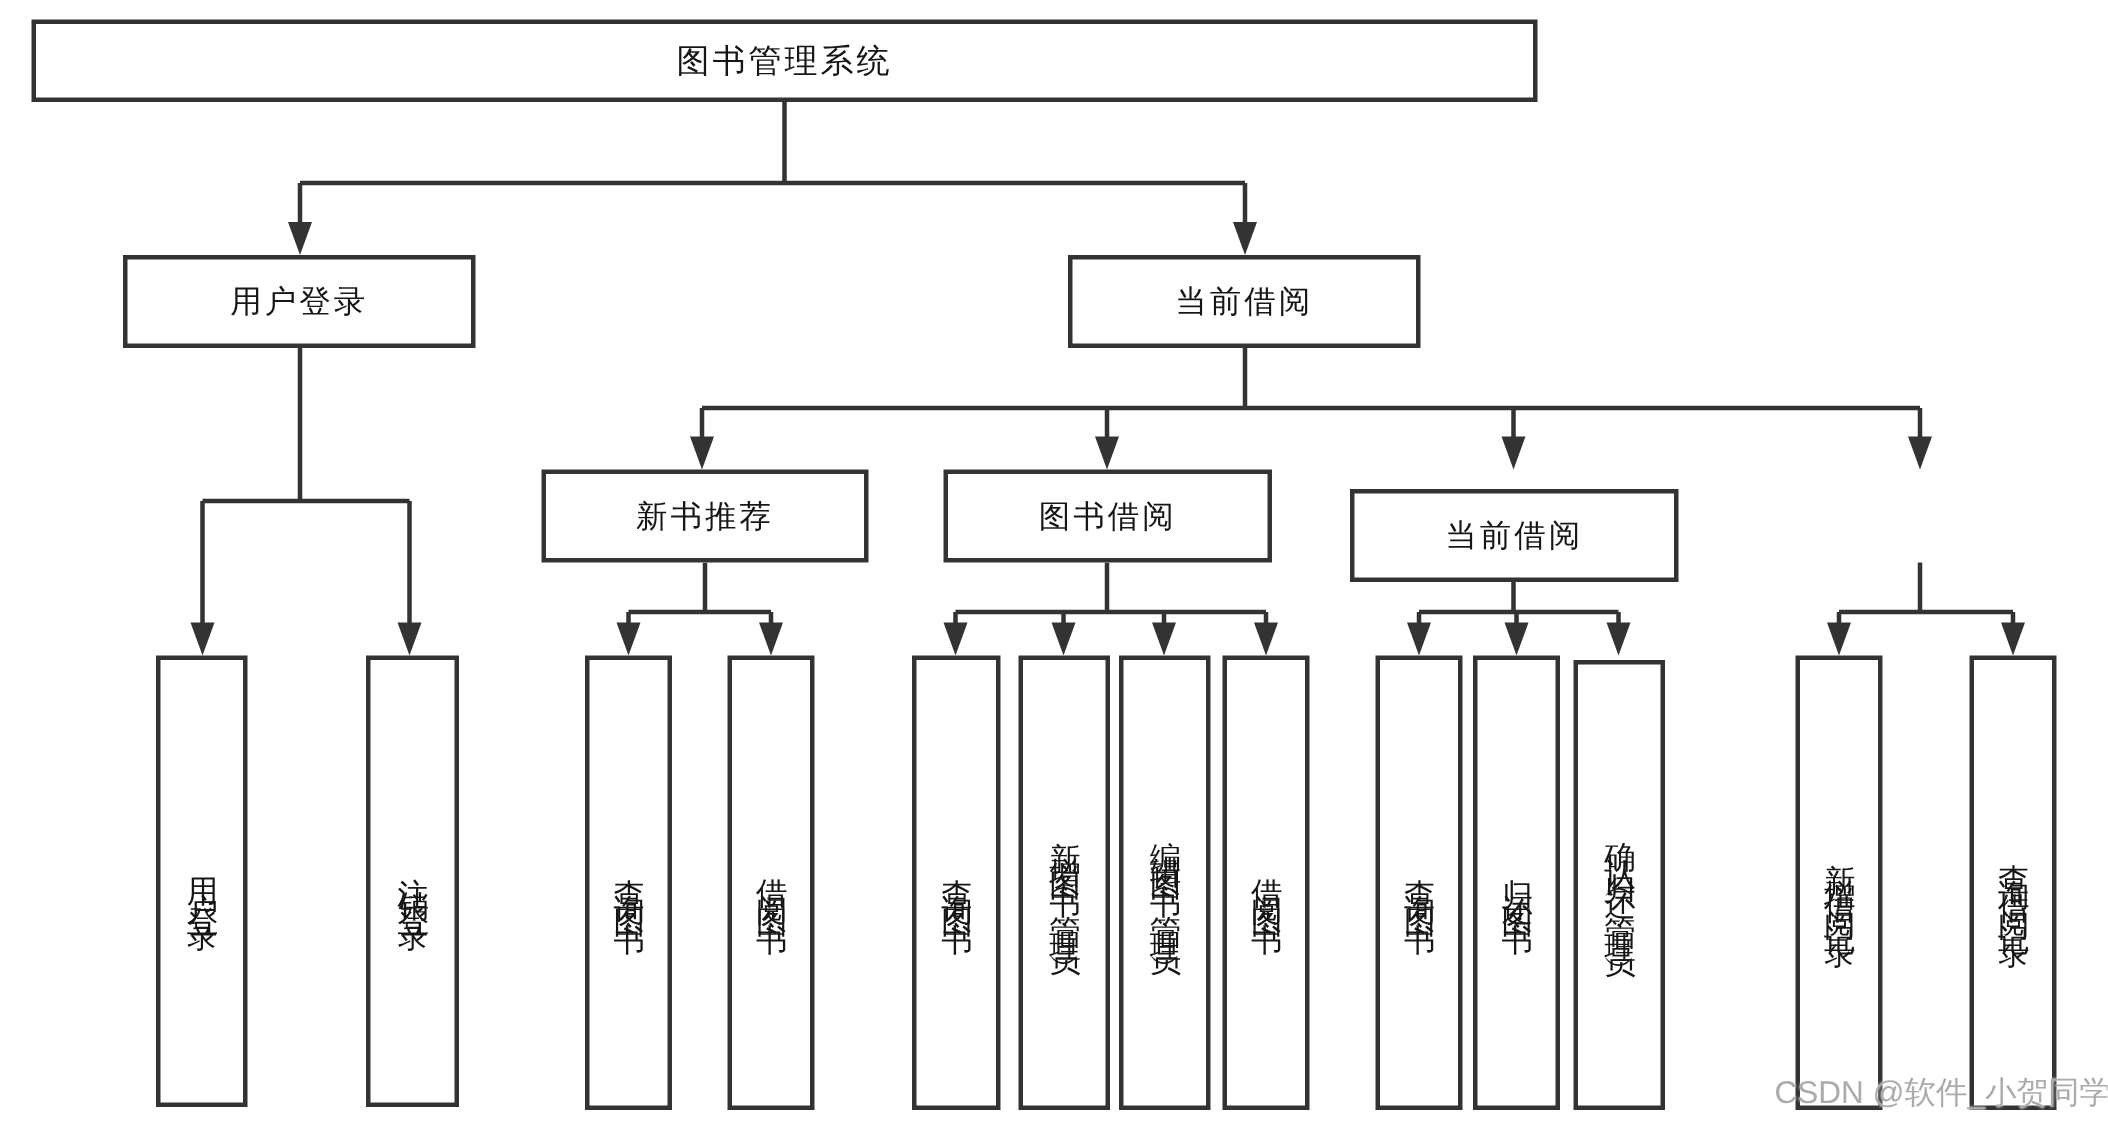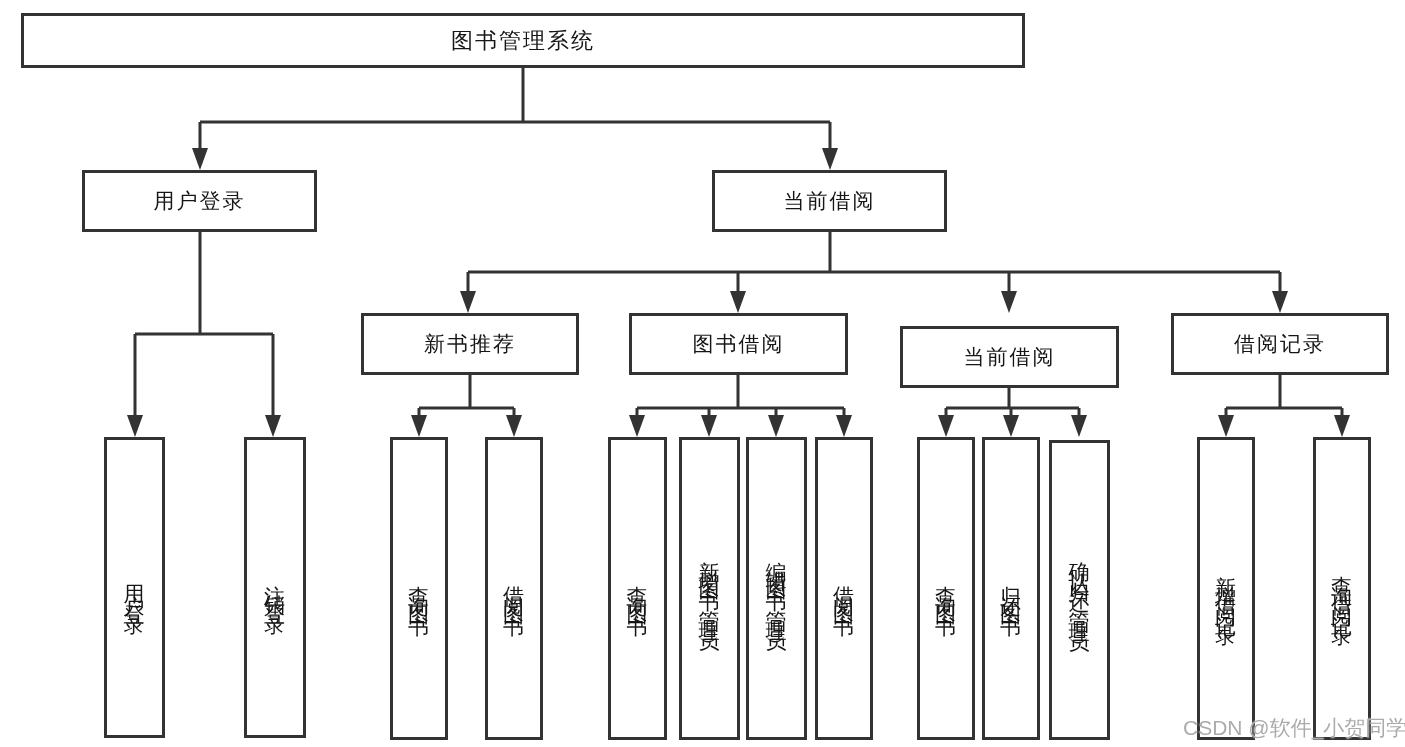--- a/index.html
+++ b/index.html
@@ -99,23 +99,20 @@
 
   <div class="node" style="left:361px;top:313px;width:218px;height:62px;">
     <span class="hlabel">新书推荐</span>
   </div>
   <div class="node" style="left:629px;top:313px;width:219px;height:62px;">
     <span class="hlabel">图书借阅</span>
   </div>
   <div class="node" style="left:900px;top:326px;width:219px;height:62px;">
     <span class="hlabel">当前借阅</span>
   </div>
-  <div class="node" style="left:1171px;top:313px;width:218px;height:62px;">
-    <span class="hlabel">借阅记录</span>
-  </div>
 
   <div class="node leaf" style="left:104px;top:437px;width:61px;height:301px;">
     <span class="vlabel">用户登录</span>
   </div>
   <div class="node leaf" style="left:244px;top:437px;width:62px;height:301px;">
     <span class="vlabel">注销登录</span>
   </div>
 
   <div class="node leaf" style="left:390px;top:437px;width:58px;height:303px;">
     <span class="vlabel">查询图书</span>

